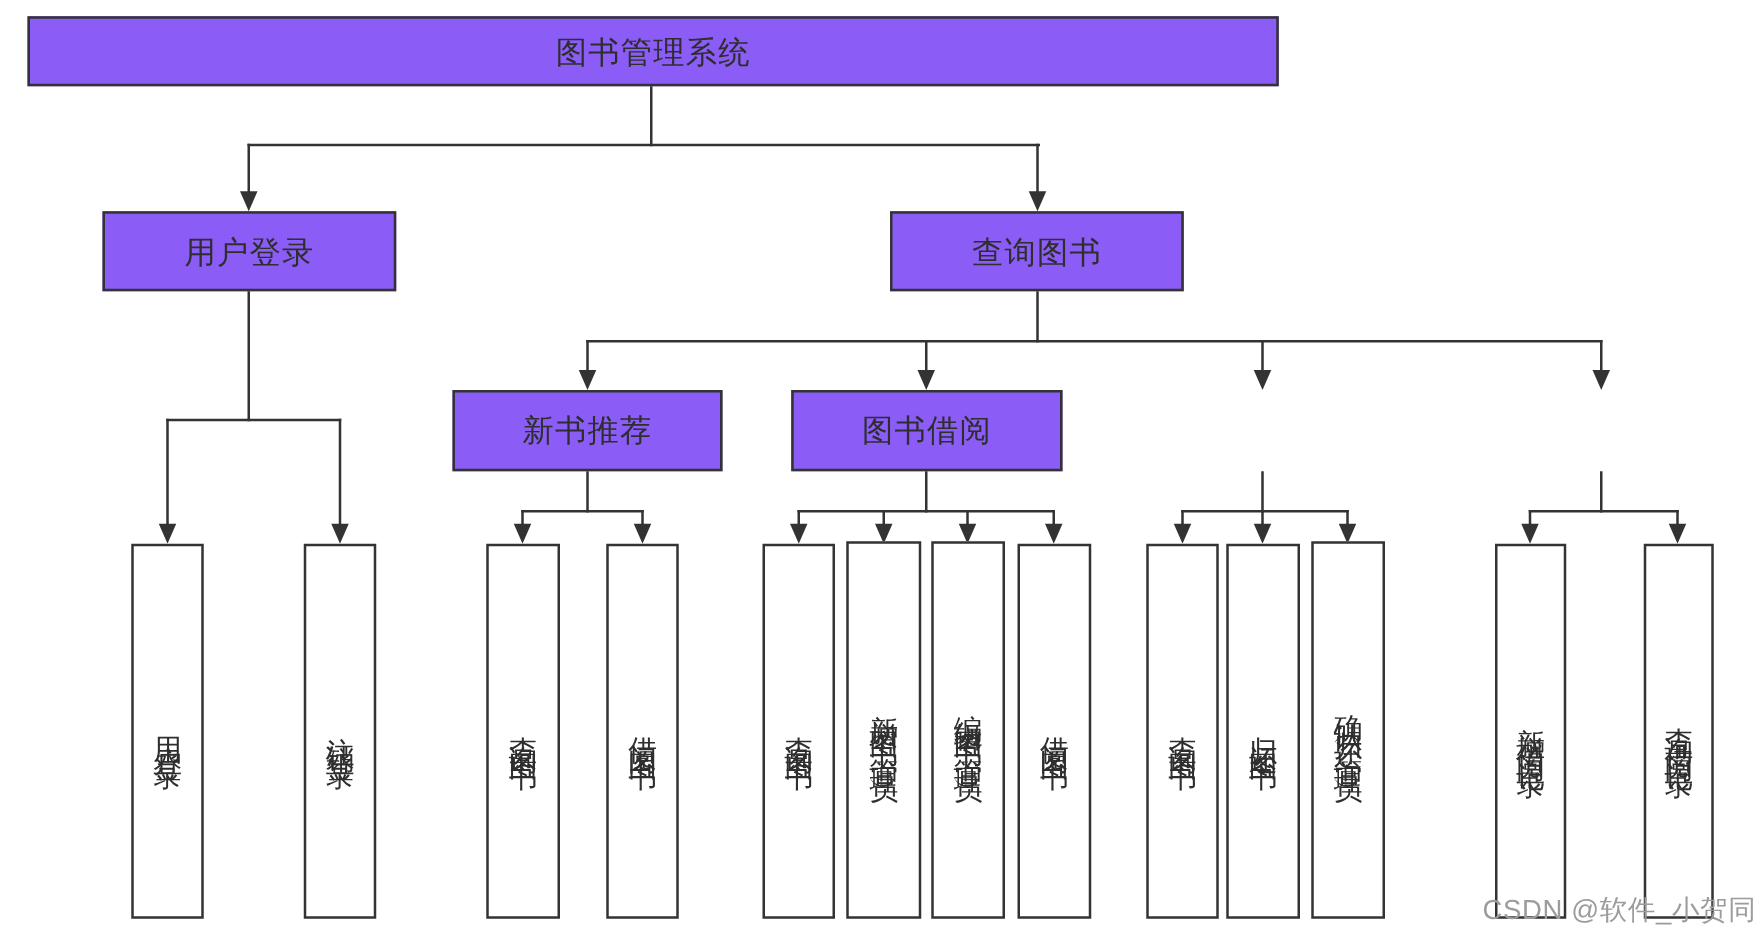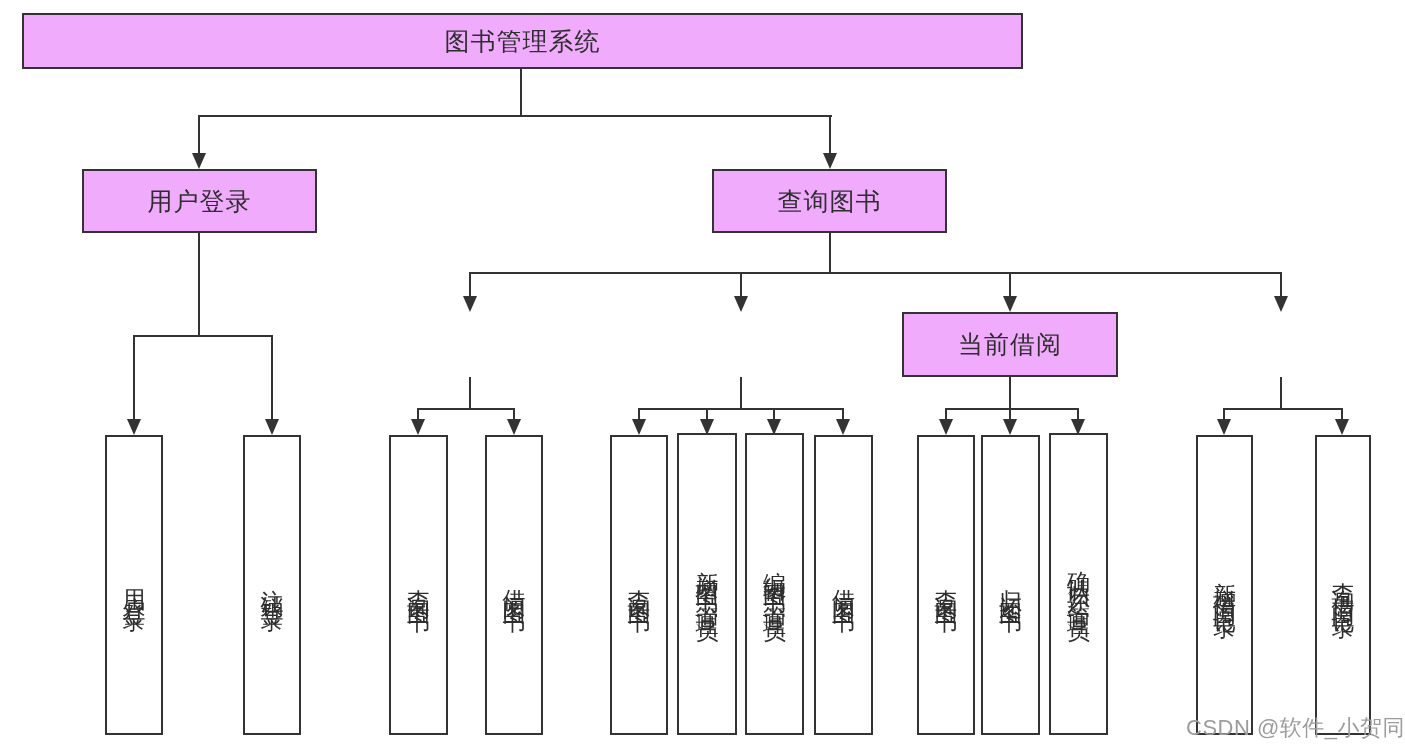--- a/index.html
+++ b/index.html
@@ -7,21 +7,21 @@
     position:relative;
     width:1405px;height:747px;
     background:#ffffff;
     font-family:"Liberation Sans","DejaVu Sans",sans-serif;
     overflow:hidden;
   }
   .box{
     position:absolute;
     box-sizing:border-box;
     border:2px solid #333333;
-    background:#f0abfc;
+    background:#8b5cf6;
     display:flex;align-items:center;justify-content:center;
     color:#2e2e2e;
     font-size:25px;
     letter-spacing:1px;
     white-space:nowrap;
   }
   .vbox{
     position:absolute;
     box-sizing:border-box;
     border:2px solid #333333;
@@ -89,22 +89,25 @@
   <div class="hline" style="left:469px;top:272px;width:813px;height:2px;"></div>
   <div class="vline" style="left:469px;top:272px;width:2px;height:26px;"></div>
   <div class="arrow" style="left:463px;top:296px;"></div>
   <div class="vline" style="left:740px;top:272px;width:2px;height:26px;"></div>
   <div class="arrow" style="left:734px;top:296px;"></div>
   <div class="vline" style="left:1009px;top:272px;width:2px;height:26px;"></div>
   <div class="arrow" style="left:1003px;top:296px;"></div>
   <div class="vline" style="left:1280px;top:272px;width:2px;height:26px;"></div>
   <div class="arrow" style="left:1274px;top:296px;"></div>
 
-  <div class="box" style="left:902px;top:312px;width:216px;height:65px;">
-    <span>当前借阅</span>
+  <div class="box" style="left:362px;top:312px;width:216px;height:65px;">
+    <span>新书推荐</span>
+  </div>
+  <div class="box" style="left:633px;top:312px;width:217px;height:65px;">
+    <span>图书借阅</span>
   </div>
 
   <div class="vline" style="left:469px;top:377px;width:2px;height:33px;"></div>
   <div class="vline" style="left:740px;top:377px;width:2px;height:33px;"></div>
   <div class="vline" style="left:1009px;top:377px;width:2px;height:33px;"></div>
   <div class="vline" style="left:1280px;top:377px;width:2px;height:33px;"></div>
 
   <div class="hline" style="left:417px;top:408px;width:98px;height:2px;"></div>
   <div class="vline" style="left:417px;top:408px;width:2px;height:13px;"></div>
   <div class="arrow" style="left:411px;top:419px;"></div>

